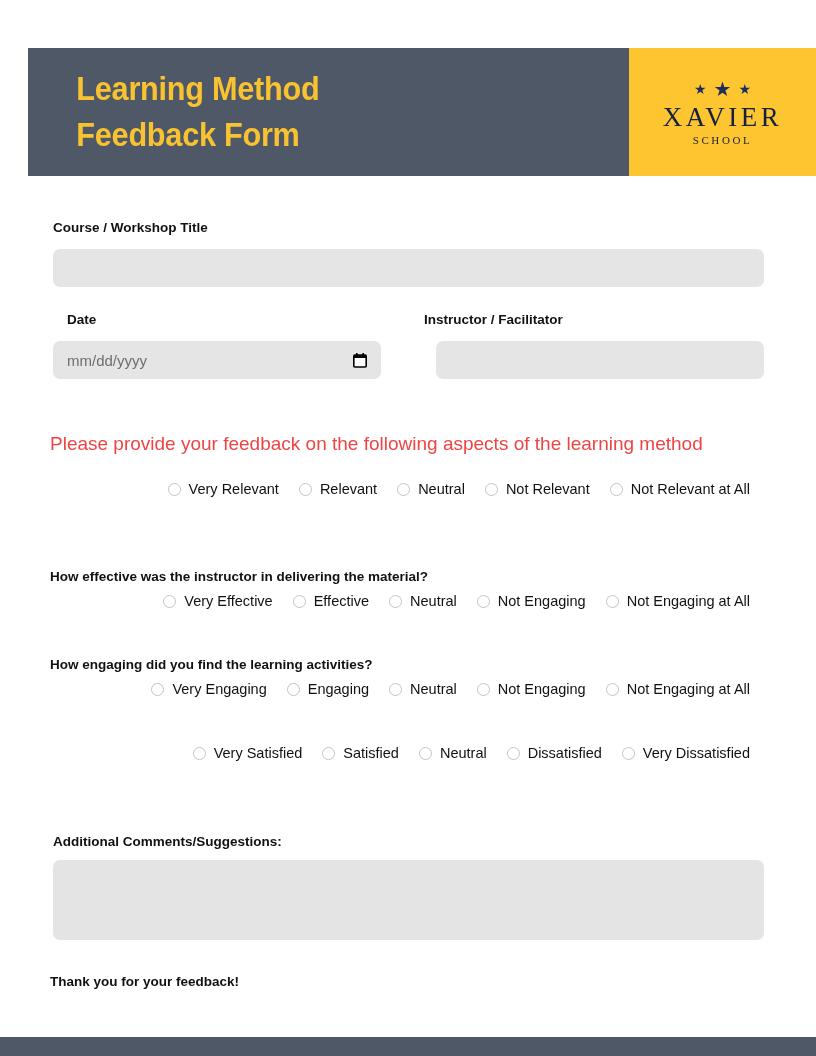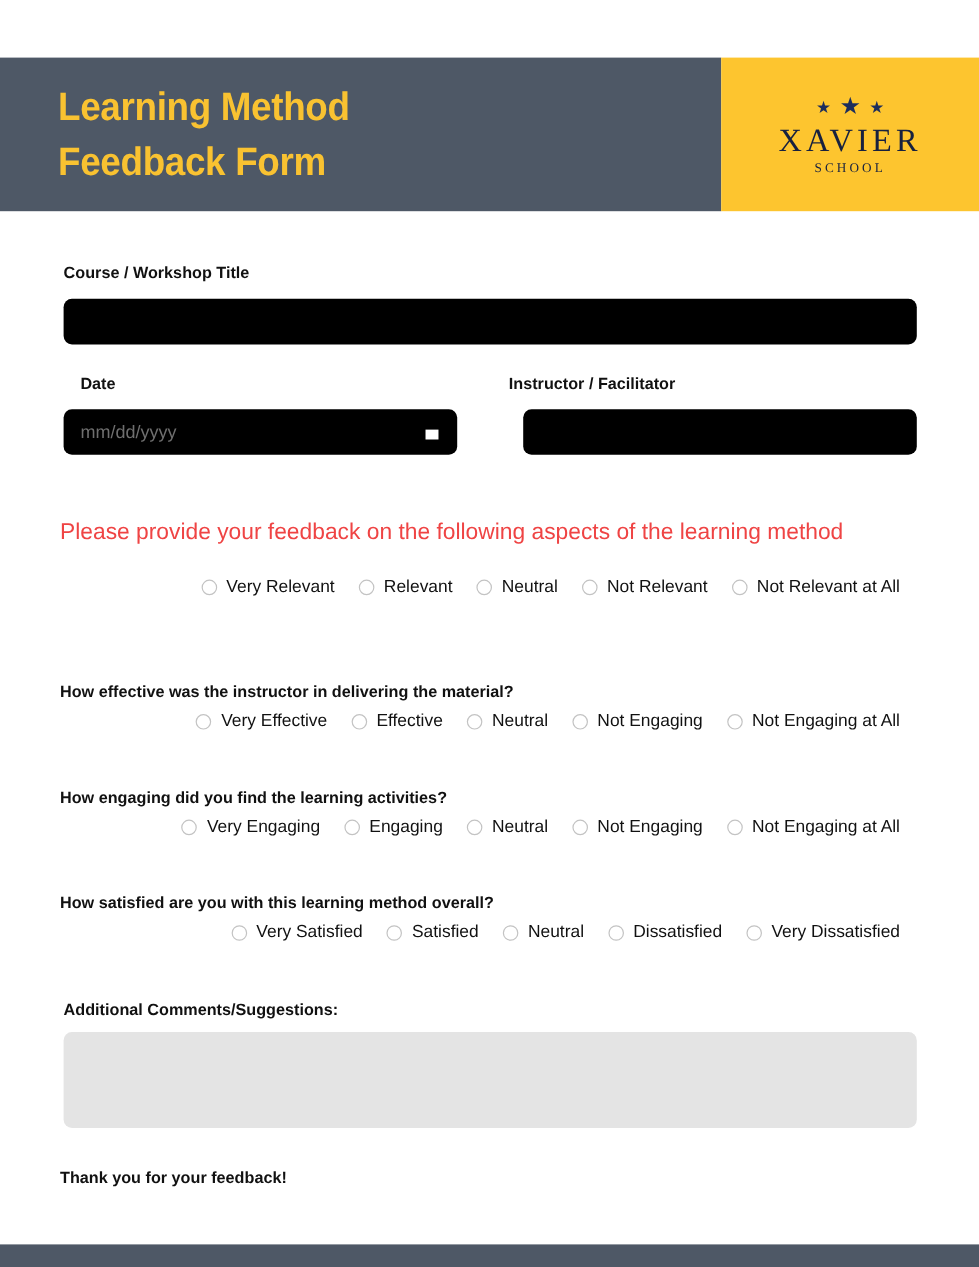--- a/index.html
+++ b/index.html
@@ -13,20 +13,21 @@
     overflow: hidden;
     position: relative;
   }
 
   
   .header {
     position: absolute;
     top: 48px; left: 0;
     width: 816px; height: 128px;
     display: flex;
+    padding-left: 28px;
   }
   .header-left {
     flex: 0 0 601px;
     background: #4e5866;
     display: flex;
     align-items: center;
   }
   .header-title {
     margin: 0;
     padding-left: 52px;
@@ -78,21 +79,21 @@
     top: 176px; left: 0;
     width: 816px;
   }
   .field-label {
     font-size: 13.5px;
     font-weight: bold;
     color: #111111;
     margin: 0 0 10px 0;
   }
   .input-box {
-    background: #000000;
+    background: #e5e5e5;
     border: none;
     border-radius: 7px;
     height: 38px;
     width: 100%;
     font-family: "Liberation Sans", sans-serif;
     font-size: 15px;
     color: #666666;
     padding: 0 14px;
     outline: none;
     display: flex;
@@ -280,21 +281,20 @@
           <span class="opt-label">Not Engaging</span>
         </label>
       <label class="opt">
           <span class="radio"></span>
           <span class="opt-label">Not Engaging at All</span>
         </label>
     </div>
   </div>
 
   <div class="q-block" style="top:569px;">
-    <div class="q-title">How satisfied are you with this learning method overall?</div>
     <div class="q-options">
       <label class="opt">
           <span class="radio"></span>
           <span class="opt-label">Very Satisfied</span>
         </label>
       <label class="opt">
           <span class="radio"></span>
           <span class="opt-label">Satisfied</span>
         </label>
       <label class="opt">

